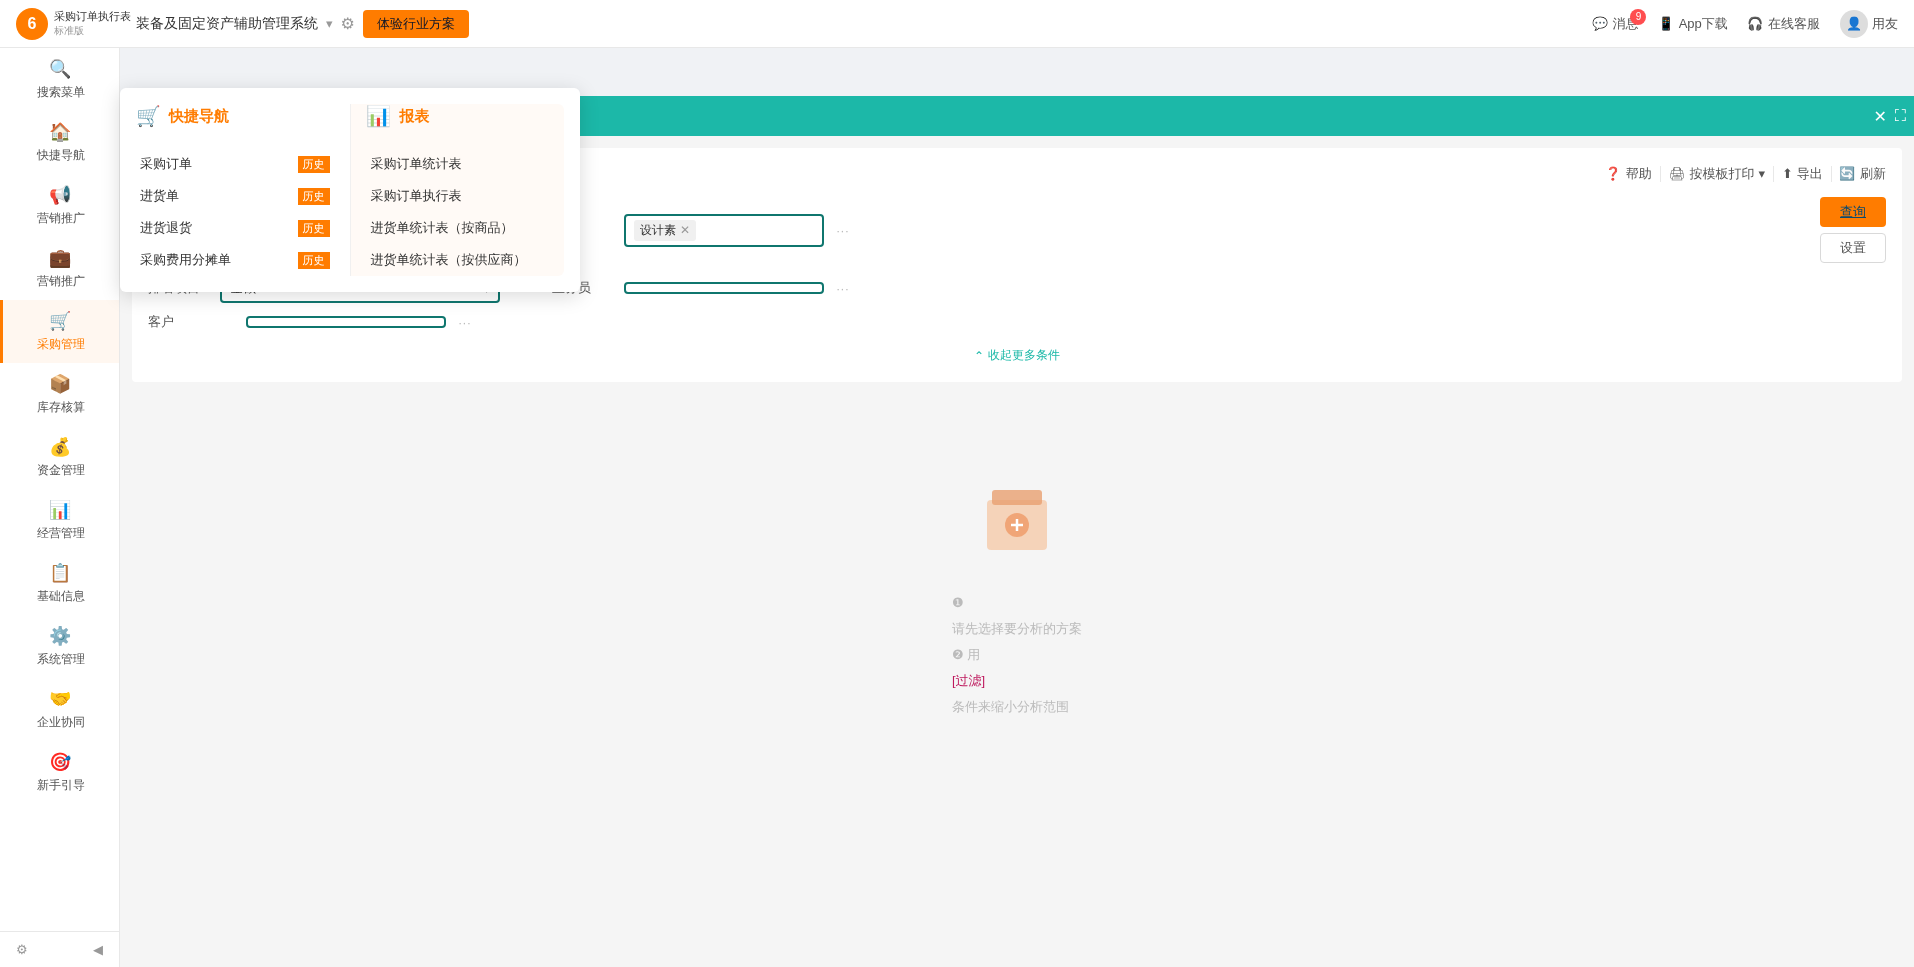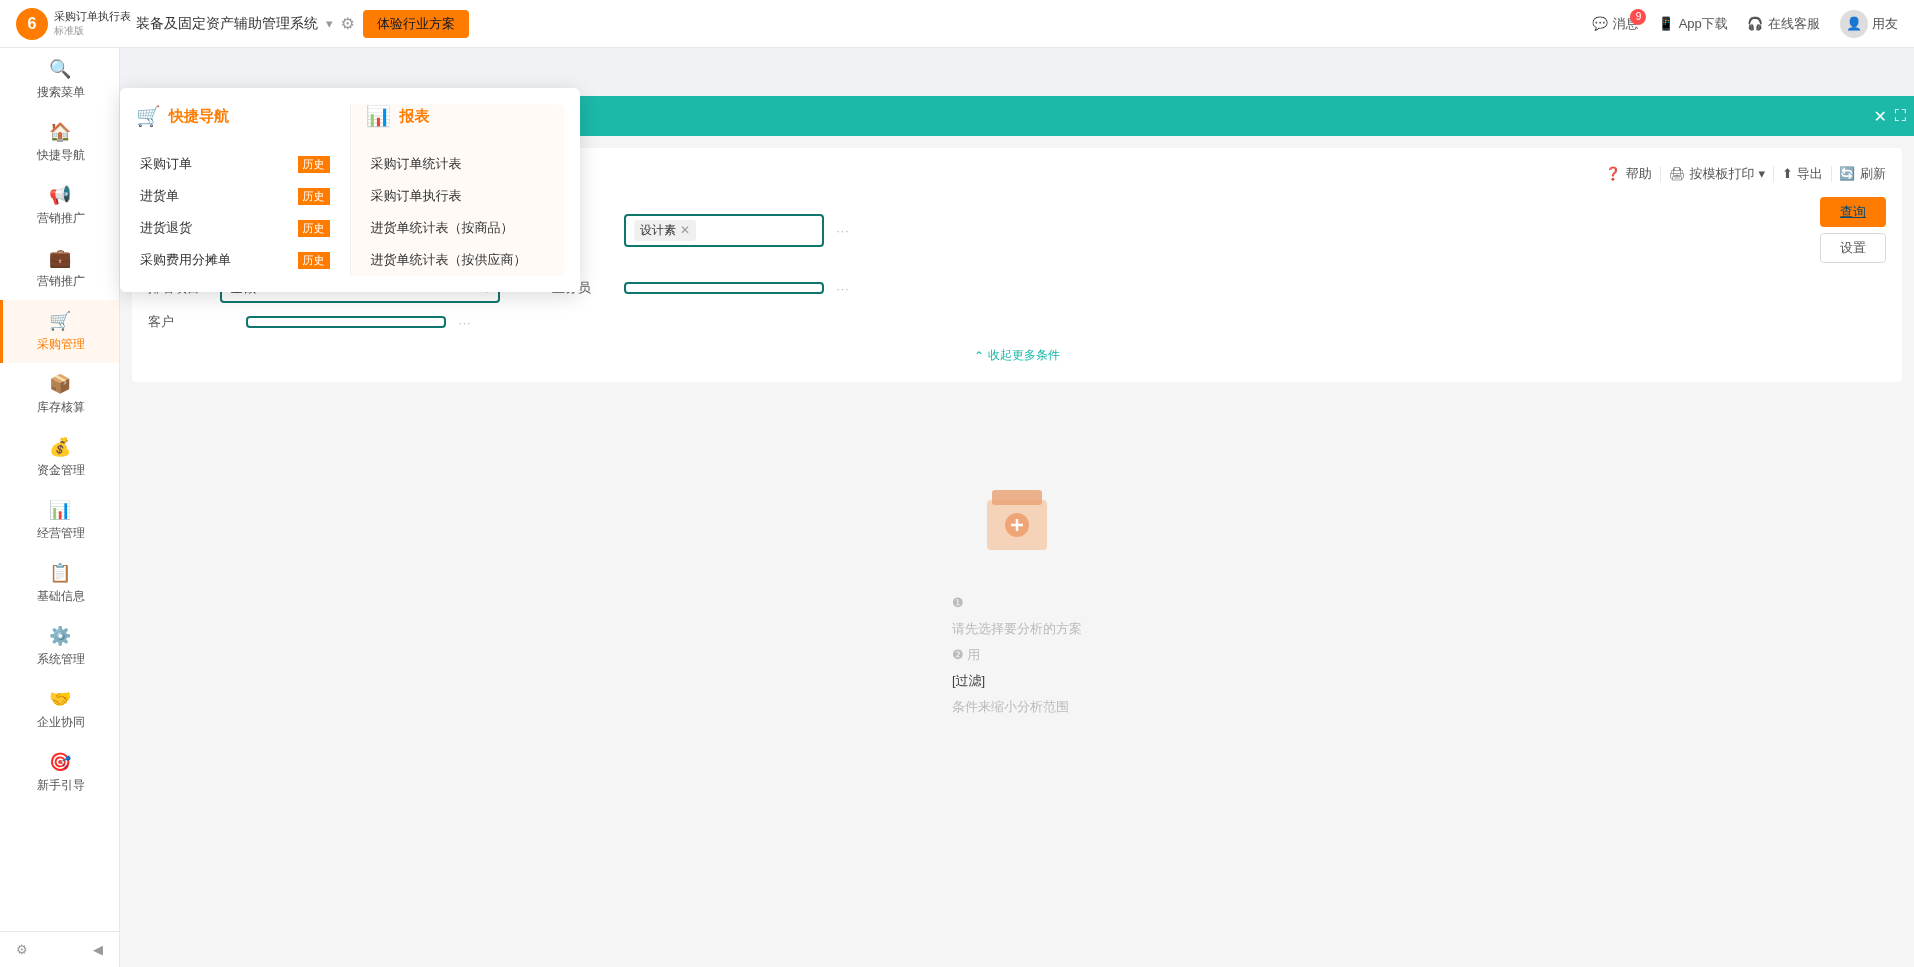--- a/index.html
+++ b/index.html
@@ -538,21 +538,21 @@
         <svg width="100" height="100" viewBox="0 0 100 100">
           <rect x="20" y="30" width="60" height="50" rx="4" fill="#f5c5a0" opacity="0.7"></rect>
           <rect x="25" y="20" width="50" height="15" rx="3" fill="#e8a070" opacity="0.8"></rect>
           <circle cx="50" cy="55" r="12" fill="#f0a070" opacity="0.9"></circle>
           <line x1="44" y1="55" x2="56" y2="55" stroke="white" stroke-width="2.5"></line>
           <line x1="50" y1="49" x2="50" y2="61" stroke="white" stroke-width="2.5"></line>
         </svg>
       </div>
       <div class="empty-text">
         <span>❶ <span>请先选择要分析的方案</span></span>
-        <span>❷ 用<span style="color:#404040;">[过滤]</span>条件来缩小分析范围</span>
+        <span>❷ 用<span style="color:#be185d;">[过滤]</span>条件来缩小分析范围</span>
       </div>
     </div>
   </div>
 </div>
 
 <div class="dropdown-overlay">
 
   <div class="dropdown-col">
     <div class="dropdown-col-header">
       <span style="font-size:20px;">🛒</span>

